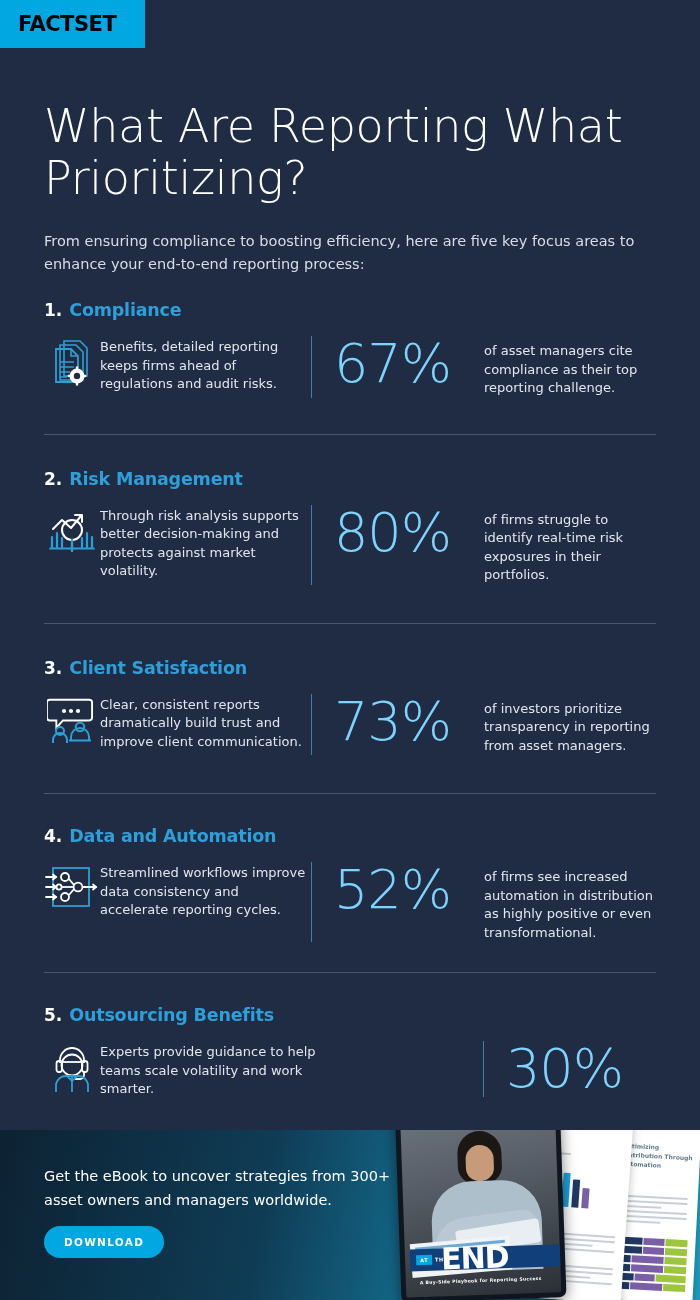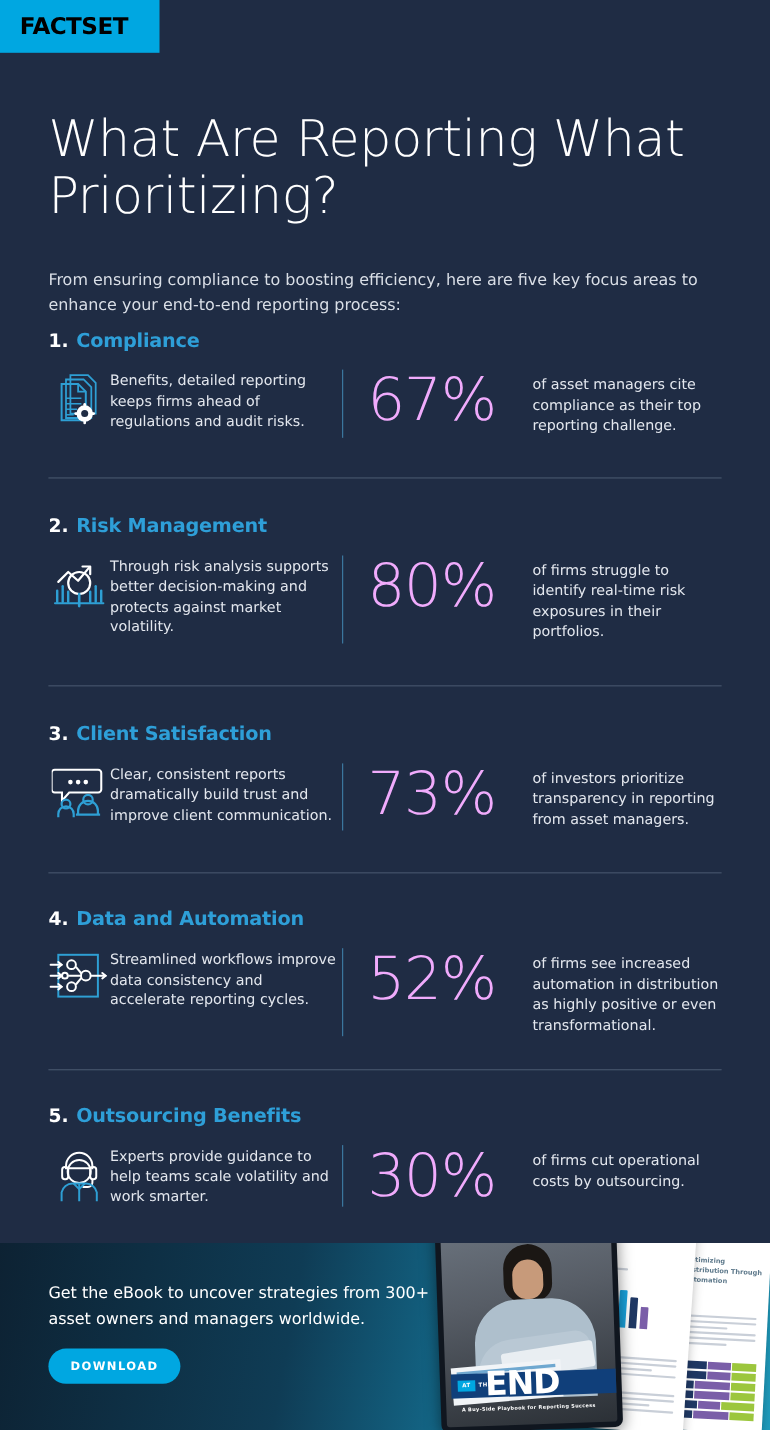--- a/index.html
+++ b/index.html
@@ -40,21 +40,21 @@
   .header { position: absolute; top: 100px; left: 44px; width: 610px; }
   .title {
     color: #ffffff;
     font-size: 46px;
     font-weight: 300;
     line-height: 52px;
     letter-spacing: -0.3px;
     font-family: "DejaVu Sans", "Liberation Sans", sans-serif;
   }
   .subtitle {
-    margin-top: 40px;
+    margin-top: 26px;
     color: #d9dee6;
     font-size: 14.5px;
     line-height: 23px;
     font-weight: 400;
   }
 
   
   .sections { position: absolute; top: 300px; left: 0; width: 700px; }
   .section { position: relative; padding: 0 44px; }
   .sec-head {
@@ -98,21 +98,21 @@
     margin-left: auto;
   }
   .vbar {
     width: 1px;
     background: #3f7fa8;
     align-self: stretch;
     margin-right: 22px;
     min-height: 56px;
   }
   .pct {
-    color: #f0abfc;
+    color: #7dd3fc;
     font-size: 54px;
     font-weight: 300;
     line-height: 56px;
     letter-spacing: -1px;
     min-width: 150px;
   }
   .stat-desc {
     color: #e3e7ee;
     font-size: 13px;
     line-height: 18.5px;
@@ -464,21 +464,20 @@
               <path d="M6 49 v-8 a10 10 0 0 1 10 -8 h12 a10 10 0 0 1 10 8 v8"></path>
               <line x1="22" y1="33" x2="22" y2="49"></line>
               <path d="M17 33 l5 5 l5 -5"></path>
             </g>
           </svg>
         </div>
         <div class="desc">Experts provide guidance to help teams scale volatility and work smarter.</div>
         <div class="stat">
           <div class="vbar"></div>
           <div class="pct">30%</div>
-          <div class="stat-desc">of firms cut operational costs by outsourcing.</div>
         </div>
       </div>
     </div>
   </div>
 
   <div class="footer">
     <div class="footer-text">Get the eBook to uncover strategies from 300+ asset owners and managers worldwide.</div>
     <button class="dl-btn">DOWNLOAD</button>
 
     <div class="ebook">

